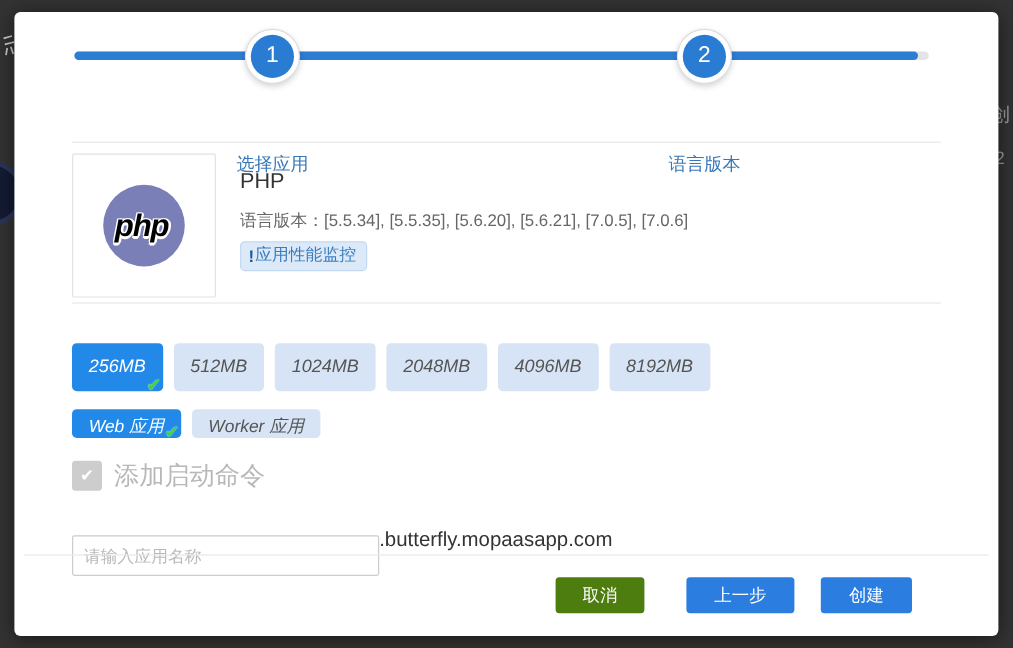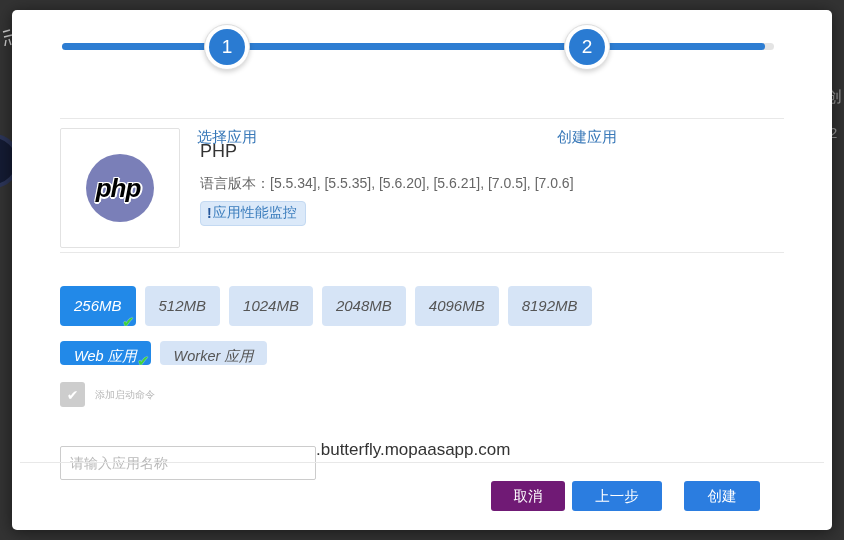--- a/index.html
+++ b/index.html
@@ -104,39 +104,39 @@
     text-shadow:0 0 1px #fff;
   }
 
   
   .startup-row { position:absolute; left:48px; top:372px; display:flex; align-items:center; }
   .checkbox-disabled {
     width:25px; height:25px; border-radius:3px; background:#cdcdcd;
     color:#fff; font-size:14px; font-weight:bold;
     display:flex; align-items:center; justify-content:center; cursor:not-allowed;
   }
-  .startup-label { margin-left:10px; color:#b8b8b8; font-size:10px; }
+  .startup-label { margin-left:10px; color:#b8b8b8; font-size:21px; }
 
   
   .name-row { position:absolute; left:48px; top:409px; display:flex; align-items:center; }
   .name-input {
     width:256px; height:30px; border:1px solid #ccc; border-radius:2px;
     padding:16px 9px; font-size:14px; color:#333; outline:none;
     font-family:inherit;
     margin-top:27px;
   }
   .name-input::placeholder { color:#b9b9b9; }
   .domain-suffix { margin-left:0; font-size:17px; color:#333; }
 
   
   .btn {
     position:absolute; top:471px; height:30px; border:none; border-radius:3px;
     color:#fff; font-size:14.5px; cursor:pointer; font-family:inherit;
   }
-  .btn-cancel { left:479px; width:74px; background:#701a75; }
+  .btn-cancel { left:451px; width:74px; background:#4d7c0f; }
   .btn-prev   { left:560px; width:90px; background:#2b7de0; }
   .btn-create { left:672px; width:76px; background:#2b7de0; }
 </style>
 </head>
 <body>
 
 <div class="stage">
 
   <svg class="bg-frag frag-glyph" viewBox="0 0 12 20">
     <path d="M1 4 L8 2 M2 9 L10 7 M4 12 L3 18 M7 11 L9 17" stroke="#cfcfcf" stroke-width="1.4" fill="none"></path>
@@ -150,21 +150,21 @@
     <div class="step-track">
       <div class="step-fill"></div>
     </div>
     <div class="step-circle step-circle-1">
       <div class="step-inner">1</div>
     </div>
     <div class="step-circle step-circle-2">
       <div class="step-inner">2</div>
     </div>
     <div class="step-label step-label-1">选择应用</div>
-    <div class="step-label step-label-2">创建应用</div>
+    <div class="step-label step-label-2">语言版本</div>
     <div class="divider divider-1"></div>
 
     <div class="php-box">
       <div class="php-circle">
         <span class="php-logo-text">php</span>
       </div>
     </div>
     <div class="app-title">PHP</div>
     <div class="app-versions">
       <span>语言版本：</span><span>[5.5.34], [5.5.35], [5.6.20], [5.6.21], [7.0.5], [7.0.6]</span>

